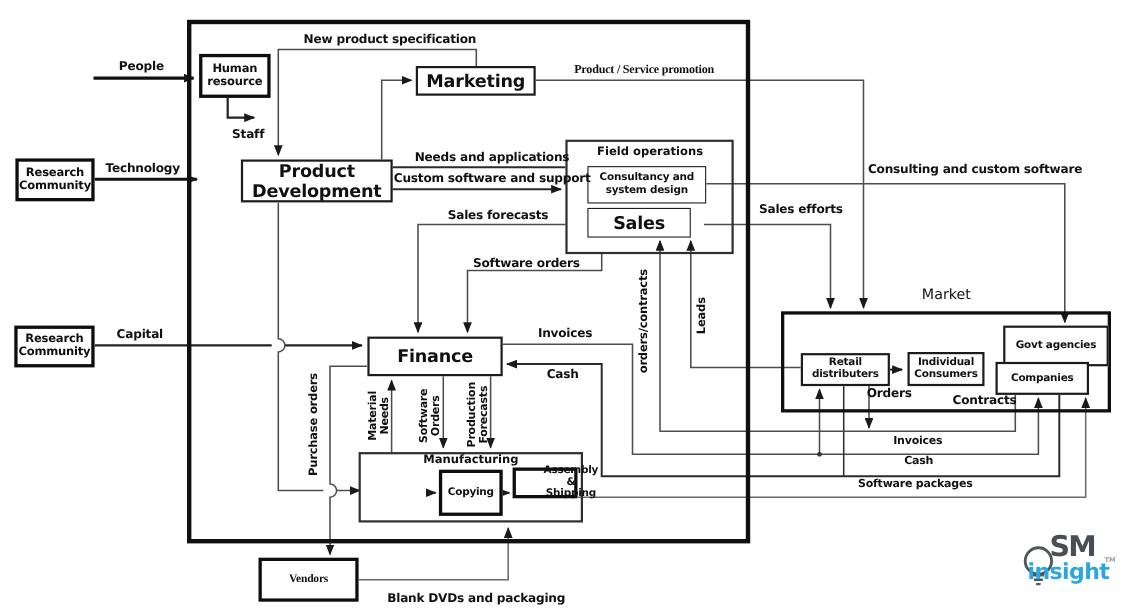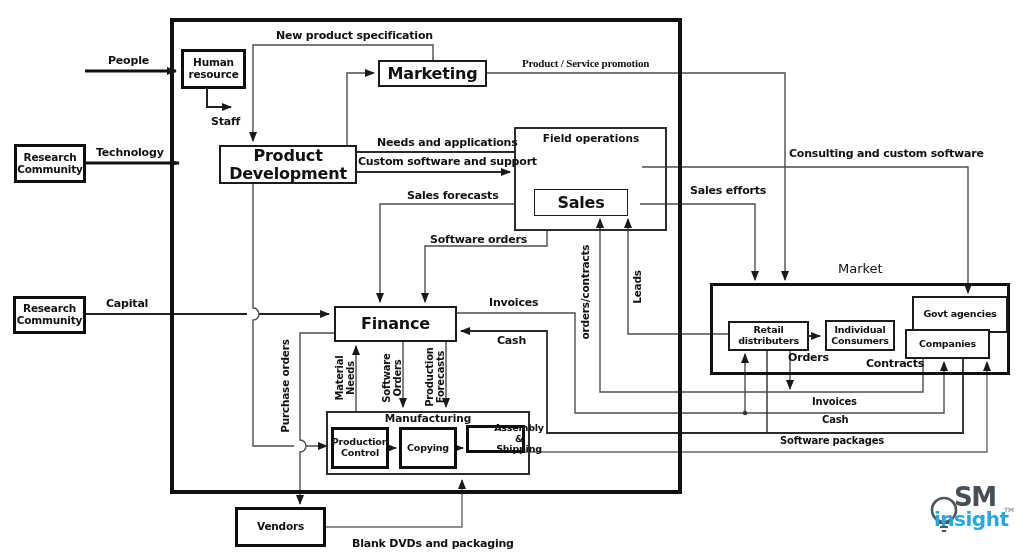--- a/index.html
+++ b/index.html
@@ -95,37 +95,37 @@
     <path d="M458,448 L463,448" stroke="#222" stroke-width="1.8" fill="none" marker-end="url(#ah)"></path>
   </svg>
 
   <div class="frame heavy" style="left:170px;top:18px;width:512px;height:476px;"></div>
   <div class="frame" style="left:710px;top:283px;width:300px;height:92px;border-width:3.5px;border-color:#101010;"></div>
 
   <div class="box b3" style="left:14px;top:144px;width:72px;height:39px;">Research
 Community</div>
   <div class="box b3" style="left:13px;top:296px;width:73px;height:38px;">Research
 Community</div>
-  <div class="box b3" style="left:235px;top:507px;width:91px;height:40px;">Vendors</div>
+  <div class="box b3" style="left:235px;top:507px;width:91px;height:40px;font-family:Liberation Serif, serif;">Vendors</div>
 
   <div class="box b3" style="left:181px;top:49px;width:65px;height:40px;">Human
 resource</div>
   <div class="box f11" style="left:184px;top:145px;width:138px;height:39px;margin-left:35px;">Product Development</div>
   <div class="box f11" style="left:378px;top:60px;width:109px;height:27px;">Marketing</div>
 
   <div class="frame" style="left:514px;top:127px;width:153px;height:104px;"></div>
   <div class="ftitle" style="left:521px;top:132px;width:140px;">Field operations</div>
+  <div class="box f9" style="left:534px;top:151px;width:108px;height:34px;border-width:1.5px;">Consultancy and
+system design</div>
   <div class="box f11" style="left:534px;top:189px;width:94px;height:27px;border-width:1.5px;">Sales</div>
 
   <div class="box f11" style="left:334px;top:306px;width:123px;height:36px;">Finance</div>
 
   <div class="frame" style="left:326px;top:411px;width:204px;height:64px;"></div>
   <div class="ftitle" style="left:338px;top:412px;width:180px;">Manufacturing</div>
-  <div class="box b3 f9" style="left:331px;top:427px;width:58px;height:42px;">Production
-Control</div>
   <div class="box b3 f9" style="left:399px;top:427px;width:58px;height:42px;">Copying</div>
   <div class="box b3 f9" style="left:466px;top:425px;width:59px;height:28px;padding-left:47px;">Assembly &amp;
 Shipping</div>
 
   <div class="mtitle" style="left:838px;top:261px;">Market</div>
   <div class="box f9" style="left:728px;top:321px;width:81px;height:30px;border-width:2.5px;">Retail
 distributers</div>
   <div class="box f9" style="left:825px;top:320px;width:70px;height:31px;border-width:2.5px;">Individual
 Consumers</div>
   <div class="box f9" style="left:912px;top:296px;width:96px;height:37px;border-width:2.5px;">Govt agencies</div>

